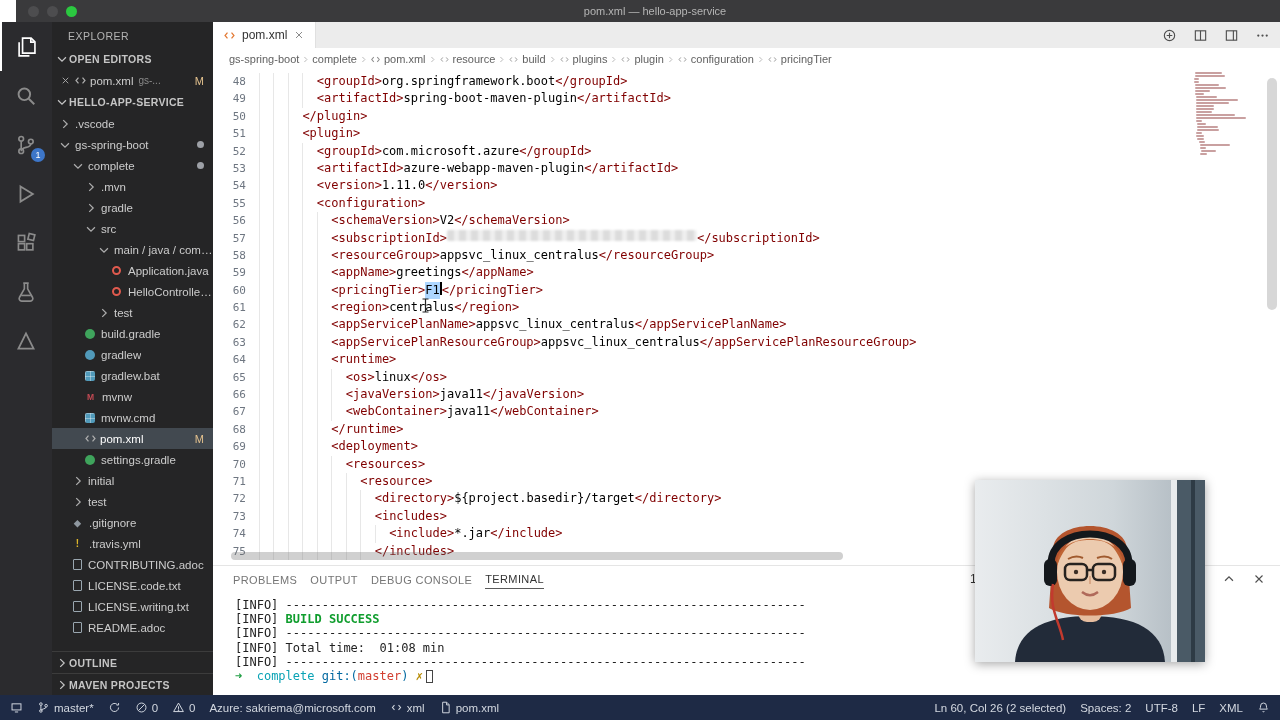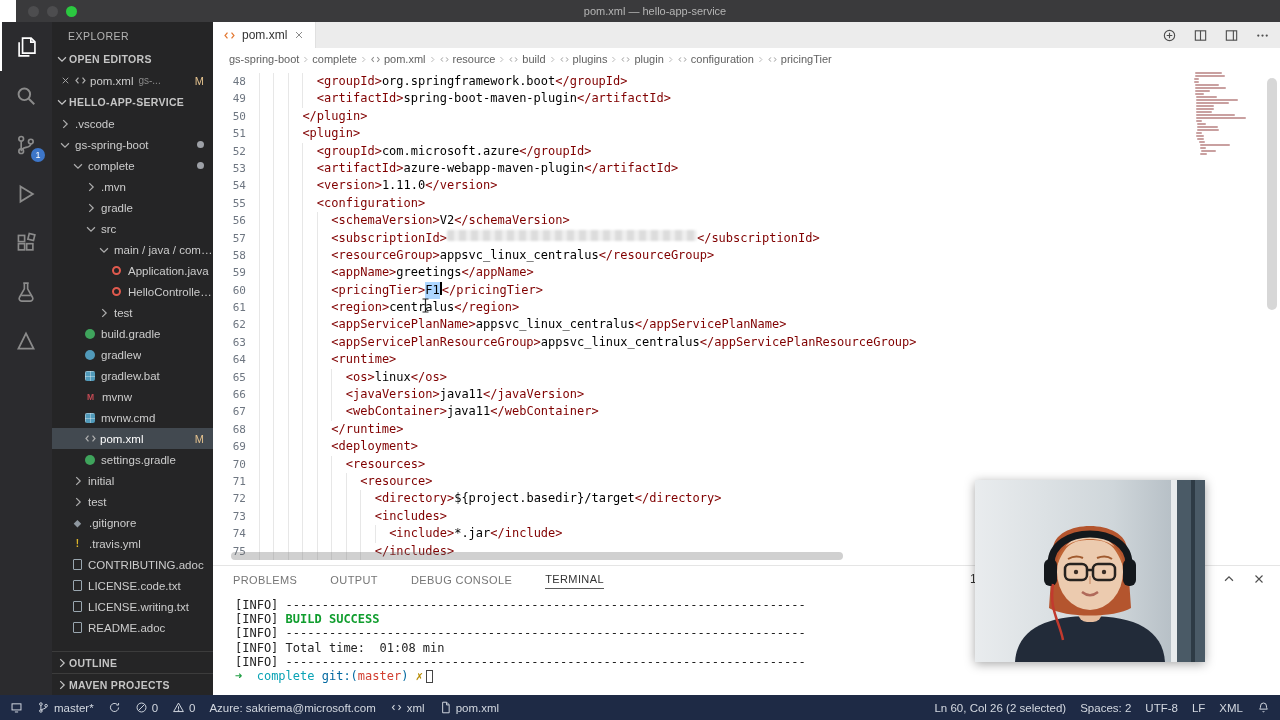--- a/index.html
+++ b/index.html
@@ -83,21 +83,21 @@
 
   .minimap{position:absolute;right:16px;top:2px;width:74px;height:420px;cursor:pointer;}
   .mm-bar{height:2px;margin-bottom:1px;background:#c08f8f;border-radius:1px;opacity:.85;}
   .vscroll{position:absolute;right:3px;top:8px;width:10px;height:232px;background:rgba(110,110,110,.28);border-radius:5px;cursor:pointer;}
   .hscroll{position:absolute;left:18px;bottom:5px;width:612px;height:8px;background:rgba(110,110,110,.32);border-radius:4px;cursor:pointer;}
   .ibeam{position:absolute;left:208px;top:228px;color:#222;}
   .ibeam svg{width:9px;height:15px;}
 
   
   .panel{position:absolute;left:213px;top:565px;right:0;height:130px;background:#fff;border-top:1px solid #e5e5e5;}
-  .panel-tabs{height:26px;display:flex;align-items:center;gap:33px;padding-left:20px;position:relative;}
+  .panel-tabs{height:26px;display:flex;align-items:center;gap:13px;padding-left:20px;position:relative;}
   .ptab{font-size:11px;letter-spacing:.4px;color:#757575;cursor:pointer;padding:4px 0 3px;}
   .ptab.active{color:#333;border-bottom:1px solid #5a5a5a;}
   .panel-right{position:absolute;right:14px;top:0;height:26px;display:flex;align-items:center;gap:16px;color:#4f4f4f;}
   .term-select{display:flex;align-items:center;gap:5px;font-size:12px;color:#333;cursor:pointer;margin-right:185px;}
   .panel-right .icn{cursor:pointer;}
   .terminal{padding:6px 0 0 22px;font-family:"DejaVu Sans Mono",monospace;font-size:12px;line-height:14.2px;}
   .tline{white-space:pre;}
   .c-info{color:#222;}
   .c-plain{color:#222;}
   .c-success{color:#0f9d2d;font-weight:bold;}

